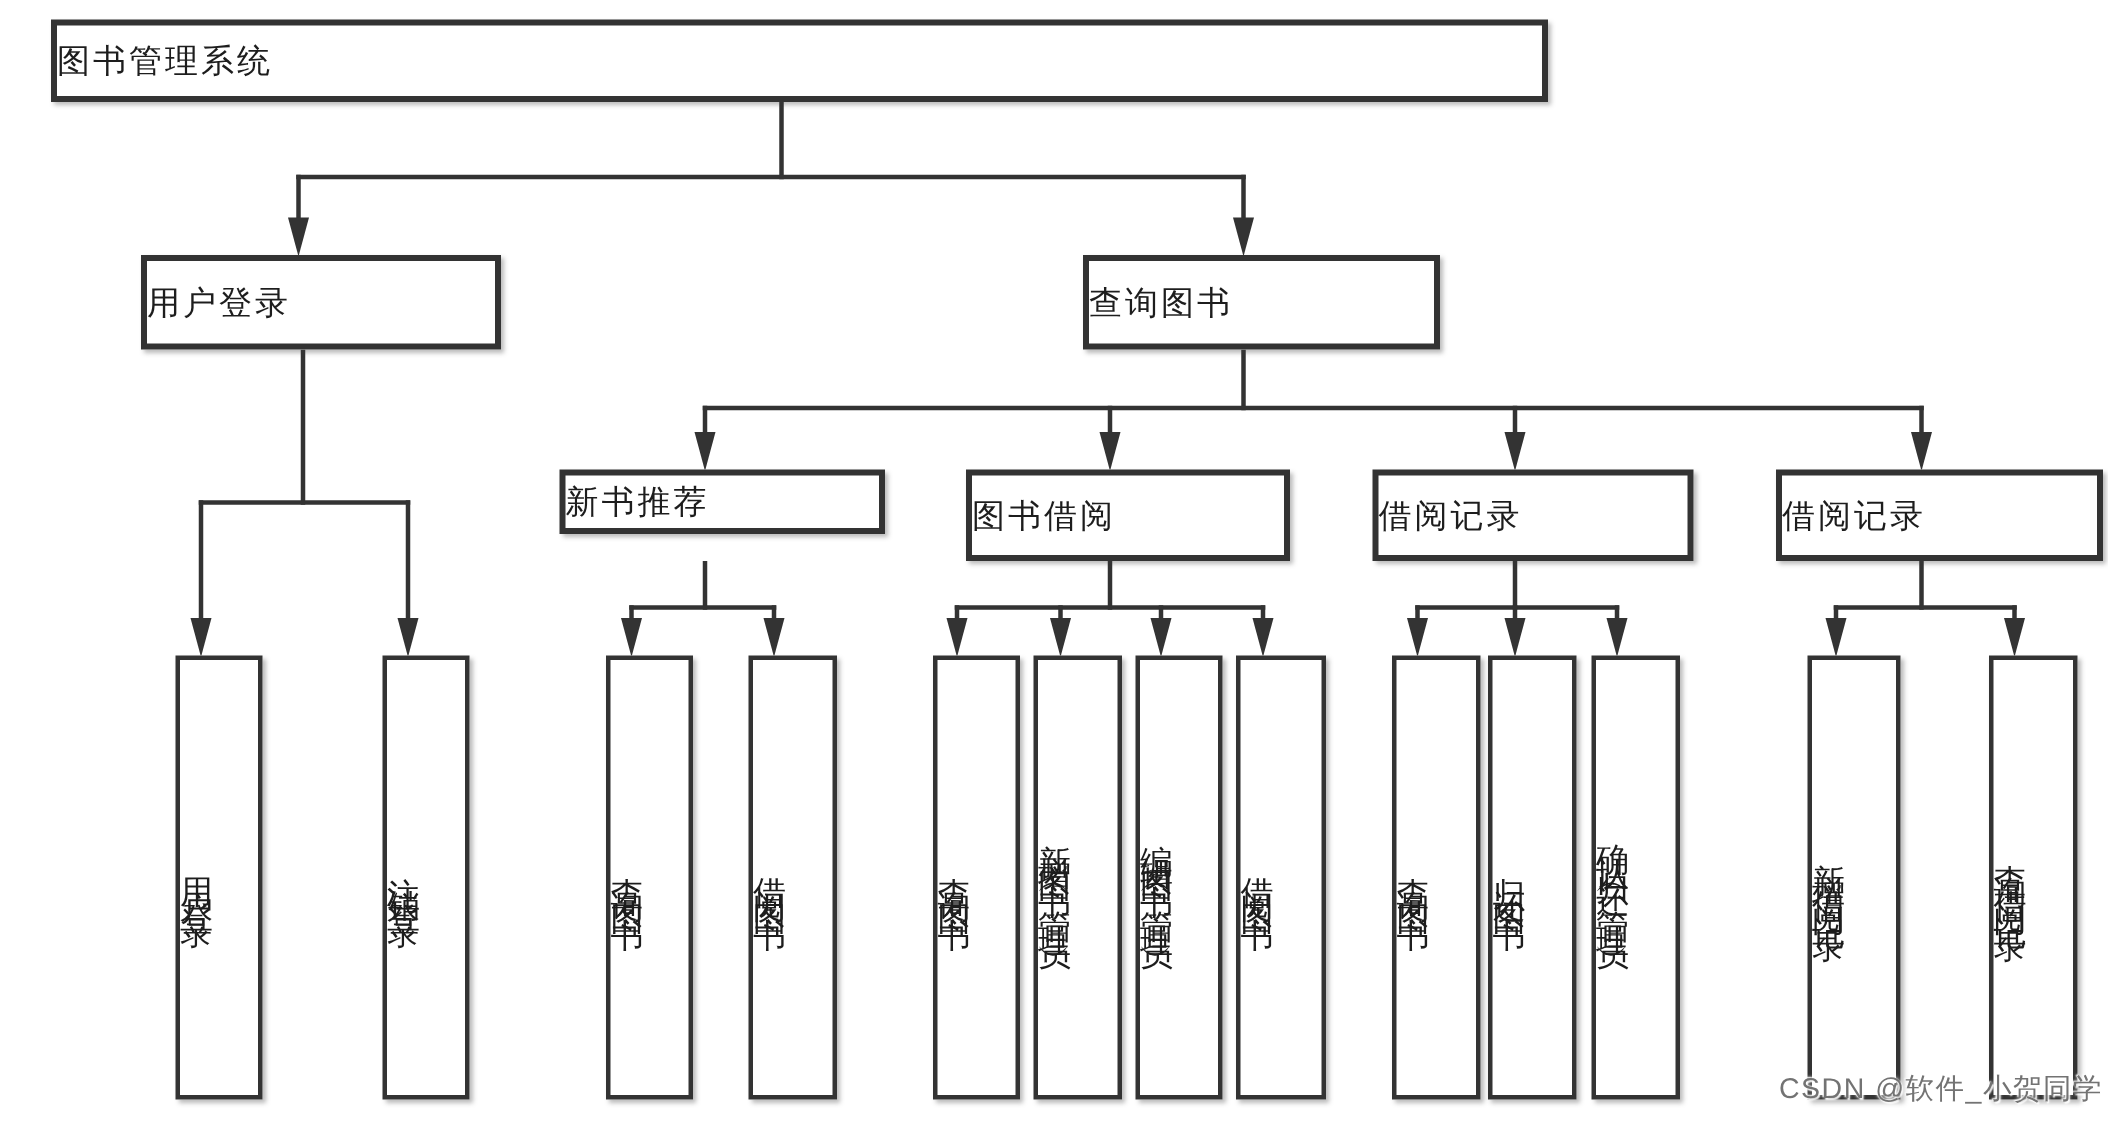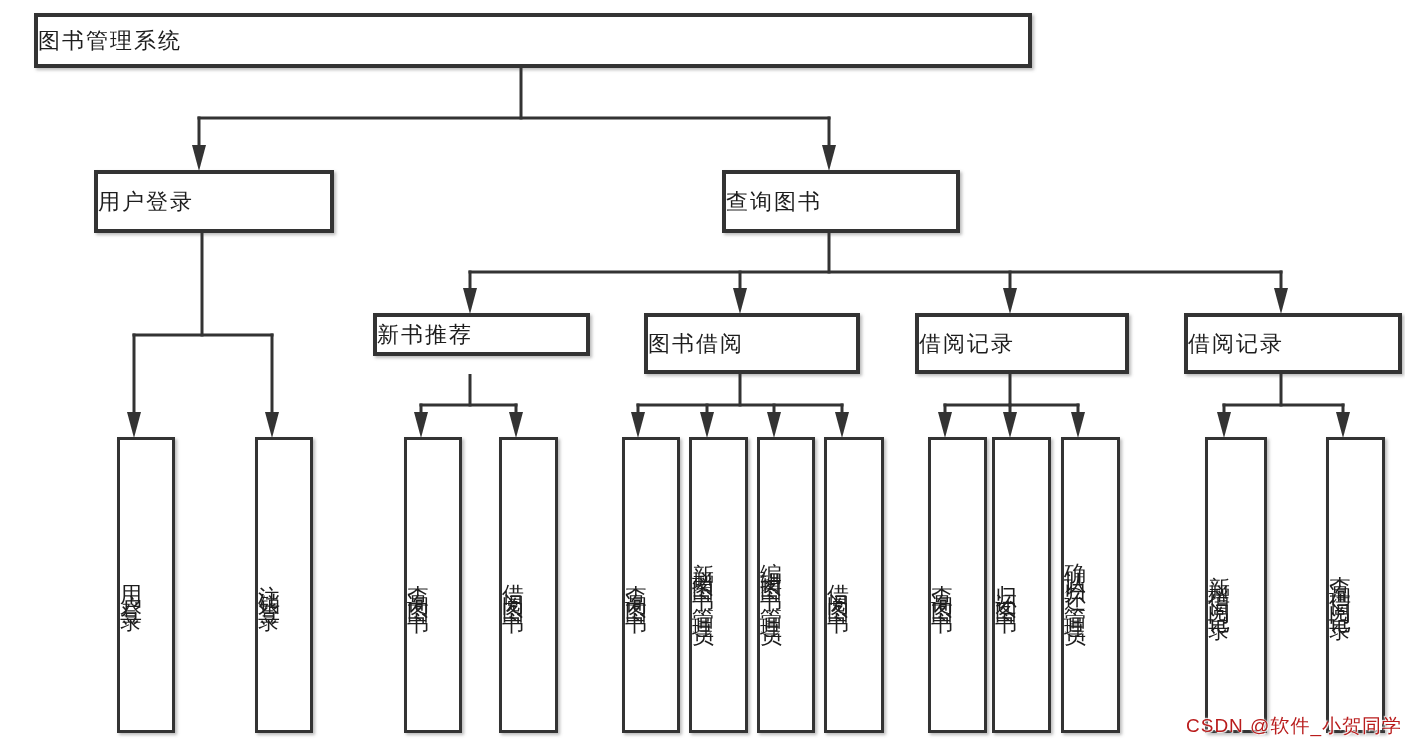--- a/index.html
+++ b/index.html
@@ -8,21 +8,21 @@
   #canvas{position:absolute;left:0;top:0;width:1405px;height:747px;}
   svg.connectors{position:absolute;left:0;top:0;z-index:1;}
   .node{position:absolute;box-sizing:border-box;background:#ffffff;border:4px solid #333333;
         display:flex;align-items:center;justify-content:flex-start;z-index:2;
         box-shadow:2px 2px 3px rgba(60,60,60,0.35);margin-left:12px;}
   .node.h span{font-size:22px;letter-spacing:2px;white-space:nowrap;}
   .node.v{border-width:3px;}
   .node.v span{writing-mode:vertical-lr;text-orientation:mixed;font-size:22px;
                letter-spacing:9px;line-height:1;}
   #watermark{position:absolute;left:1186px;top:713px;z-index:5;font-size:19px;
-             color:#b91c1c;letter-spacing:1px;white-space:nowrap;
+             color:#737373;letter-spacing:1px;white-space:nowrap;
              text-shadow:0 0 3px #fff,1px 1px 1px #fff,-1px -1px 1px #fff;}
 </style>
 </head>
 <body>
 
 <div id="canvas">
 
   <svg class="connectors" width="1405" height="747" viewBox="0 0 1405 747">
       <line x1="521" y1="68" x2="521" y2="119.5" stroke="#333333" stroke-width="3"></line>
       <line x1="197.5" y1="118" x2="830.5" y2="118" stroke="#333333" stroke-width="3"></line>

